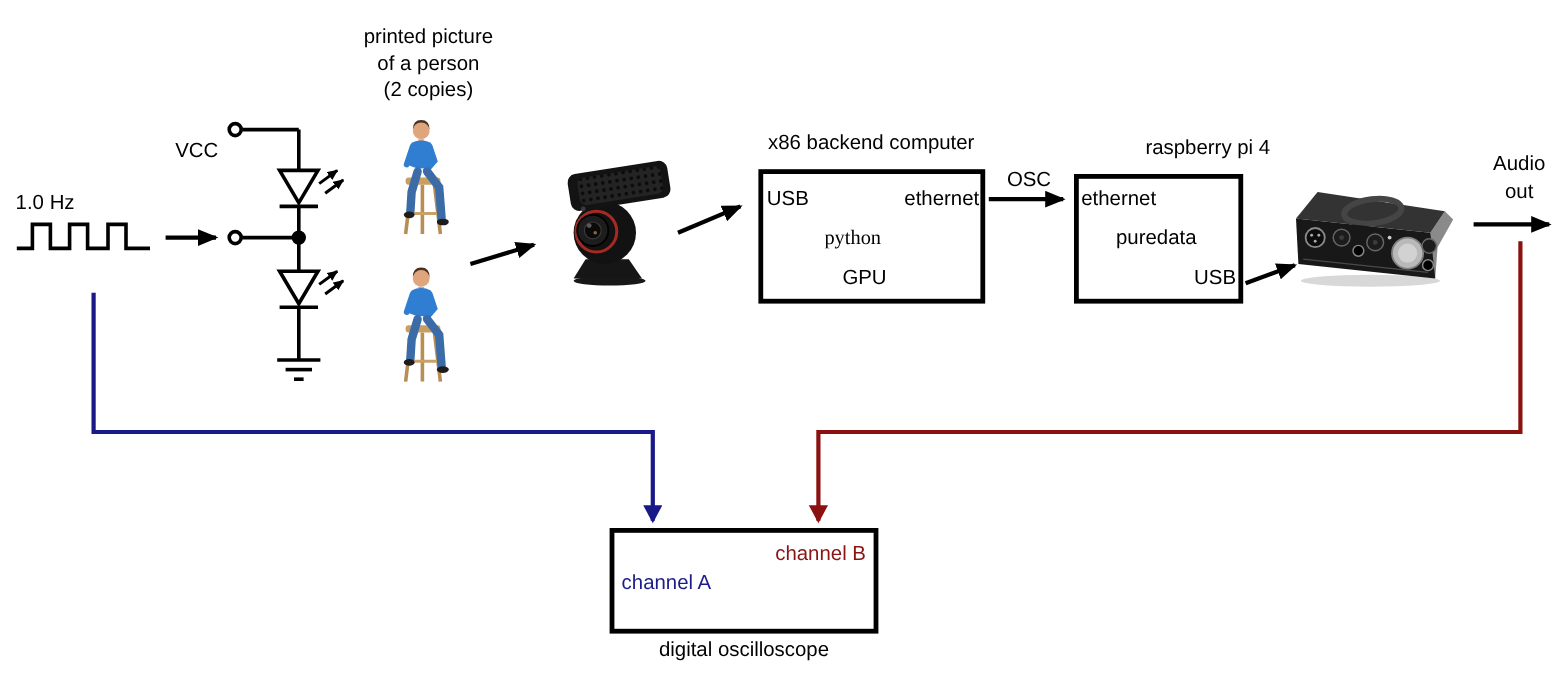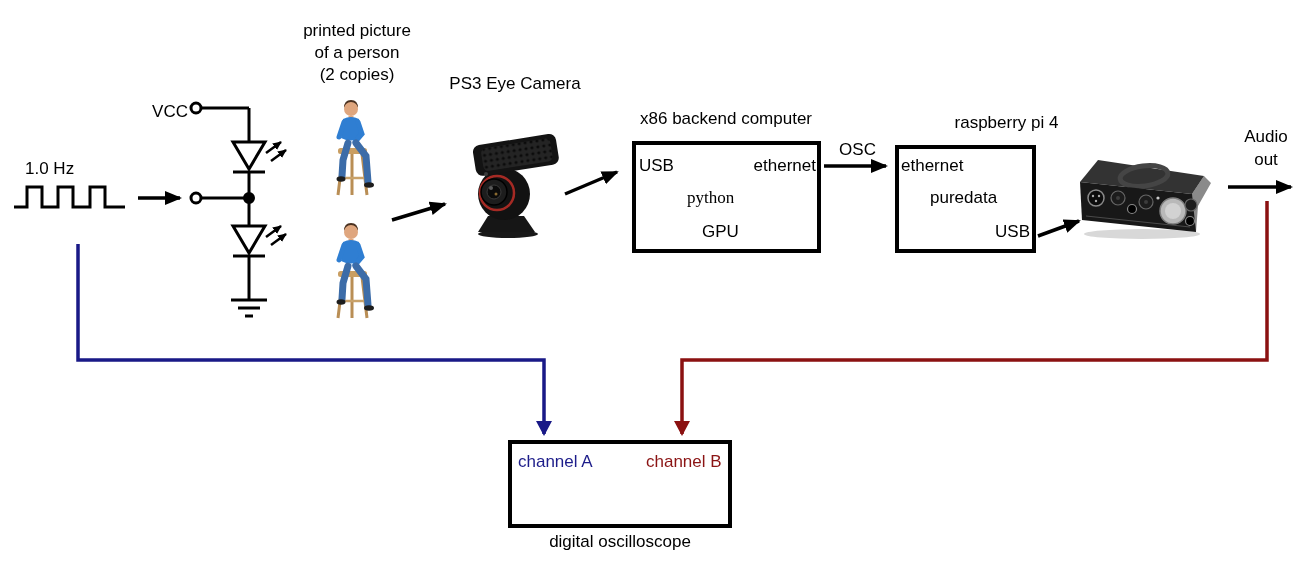--- a/index.html
+++ b/index.html
@@ -6,21 +6,21 @@
   .canvas{
     position:relative;width:1297px;height:576px;background:#ffffff;overflow:hidden;
     font-family:"Liberation Sans",sans-serif;color:#000;
   }
   .layer{position:absolute;left:0;top:0;}
   .lbl{position:absolute;font-size:17px;line-height:22px;white-space:nowrap;}
   .center{text-align:center;white-space:normal;}
   .box{
     position:absolute;border:4px solid #000;background:#fff;box-sizing:border-box;
   }
-  .chA{color:var(--channel-a-text);}
+  .chA{color:var(--channel-a-text);margin-top:24px;}
   .chB{color:var(--channel-b-text);}
   .illus{position:absolute;}
 </style>
 </head>
 <body>
 
 <div class="canvas">
 
   <svg class="layer" width="1297" height="576" viewBox="0 0 1297 576">
     <defs>
@@ -166,32 +166,31 @@
       <circle cx="84" cy="52" r="2" fill="#3c3c3c"></circle>
       <circle cx="96" cy="48" r="1.6" fill="#cccccc"></circle>
       <circle cx="111" cy="61" r="13" fill="#b9b9b9" stroke="#808080" stroke-width="1.5"></circle>
       <circle cx="111" cy="61" r="8" fill="#d2d2d2"></circle>
       <circle cx="129" cy="55" r="6" fill="#1c1c1c" stroke="#666" stroke-width="1.2"></circle>
       <circle cx="128" cy="71" r="4.5" fill="#000" stroke="#888" stroke-width="1.2"></circle>
       <path d="M24,66 L128,77" stroke="#4a4a4a" stroke-width="1"></path>
     </g>
   </svg>
 
-  <div class="lbl" style="left:25px;top:158px;text-align:center;">1.0 Hz</div>
-
-  <div class="lbl" style="left:146px;top:101px;width:42px;text-align:right;">VCC</div>
+  <div class="lbl" style="left:13px;top:158px;text-align:center;">1.0 Hz</div>
+
+  <div class="lbl" style="left:146px;top:115px;width:42px;text-align:left;">VCC</div>
 
   <div class="lbl center" style="left:282px;top:20px;width:150px;">
     <div>printed picture</div>
     <div>of a person</div>
     <div>(2 copies)</div>
   </div>
 
   <div class="lbl center" style="left:440px;top:73px;width:150px;">
-    <div>PS3 Eye Camera</div>
   </div>
 
   <div class="lbl center" style="left:620px;top:108px;width:212px;">x86 backend computer</div>
   <div class="lbl" style="left:639px;top:155px;">USB</div>
   <div class="lbl" style="left:744px;top:155px;width:72px;text-align:right;">ethernet</div>
   <div class="lbl" style="left:687px;top:187px;font-family:Liberation Serif, serif;">python</div>
   <div class="lbl" style="left:702px;top:221px;">GPU</div>
 
   <div class="lbl center" style="left:830px;top:139px;width:55px;">OSC</div>
 

